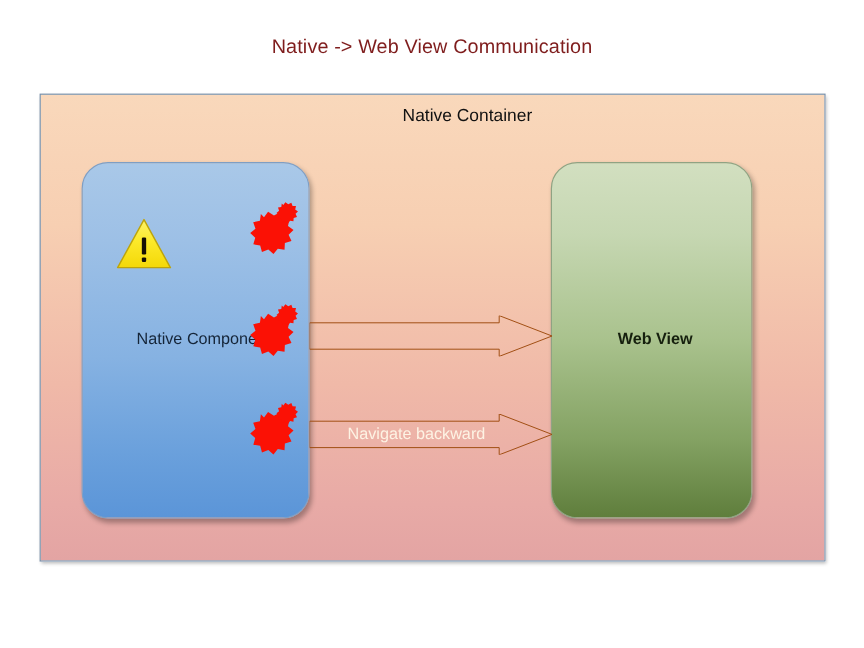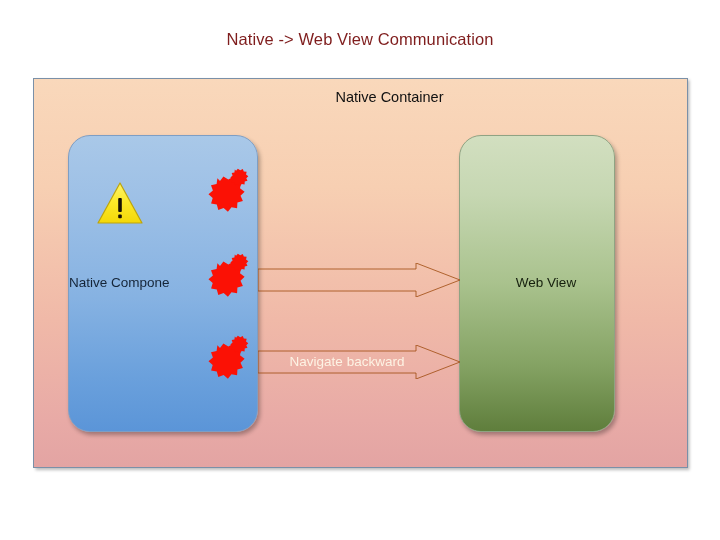--- a/index.html
+++ b/index.html
@@ -71,39 +71,40 @@
     border: 1px solid #7e9ec4;
     box-sizing: border-box;
     box-shadow: 2px 3px 4px rgba(0,0,0,0.3);
   }
   #native-component-label {
     position: absolute;
     left: 0;
     top: 50%;
     margin-top: -9px;
     width: 190px;
-    text-align: left;
+    text-align: center;
     font-size: 13.5px;
     color: #152538;
     white-space: nowrap;
     overflow: hidden;
   }
 
   
   #web-view {
     position: absolute;
     left: 459px;
     top: 135px;
-    width: 156px;
+    width: 168px;
     height: 297px;
     border-radius: 22px;
     background: linear-gradient(to bottom, #d2dfc0 0%, #c6d7b2 20%, #a9c28d 50%, #84a263 78%, #5f7e3c 100%);
     border: 1px solid #8fa383;
     box-sizing: border-box;
     box-shadow: 2px 3px 4px rgba(0,0,0,0.3);
+    font-weight: bold;
   }
   #web-view-label {
     position: absolute;
     left: 0;
     top: 50%;
     margin-top: -9px;
     width: 172px;
     text-align: center;
     font-size: 13.5px;
     color: #16200e;

